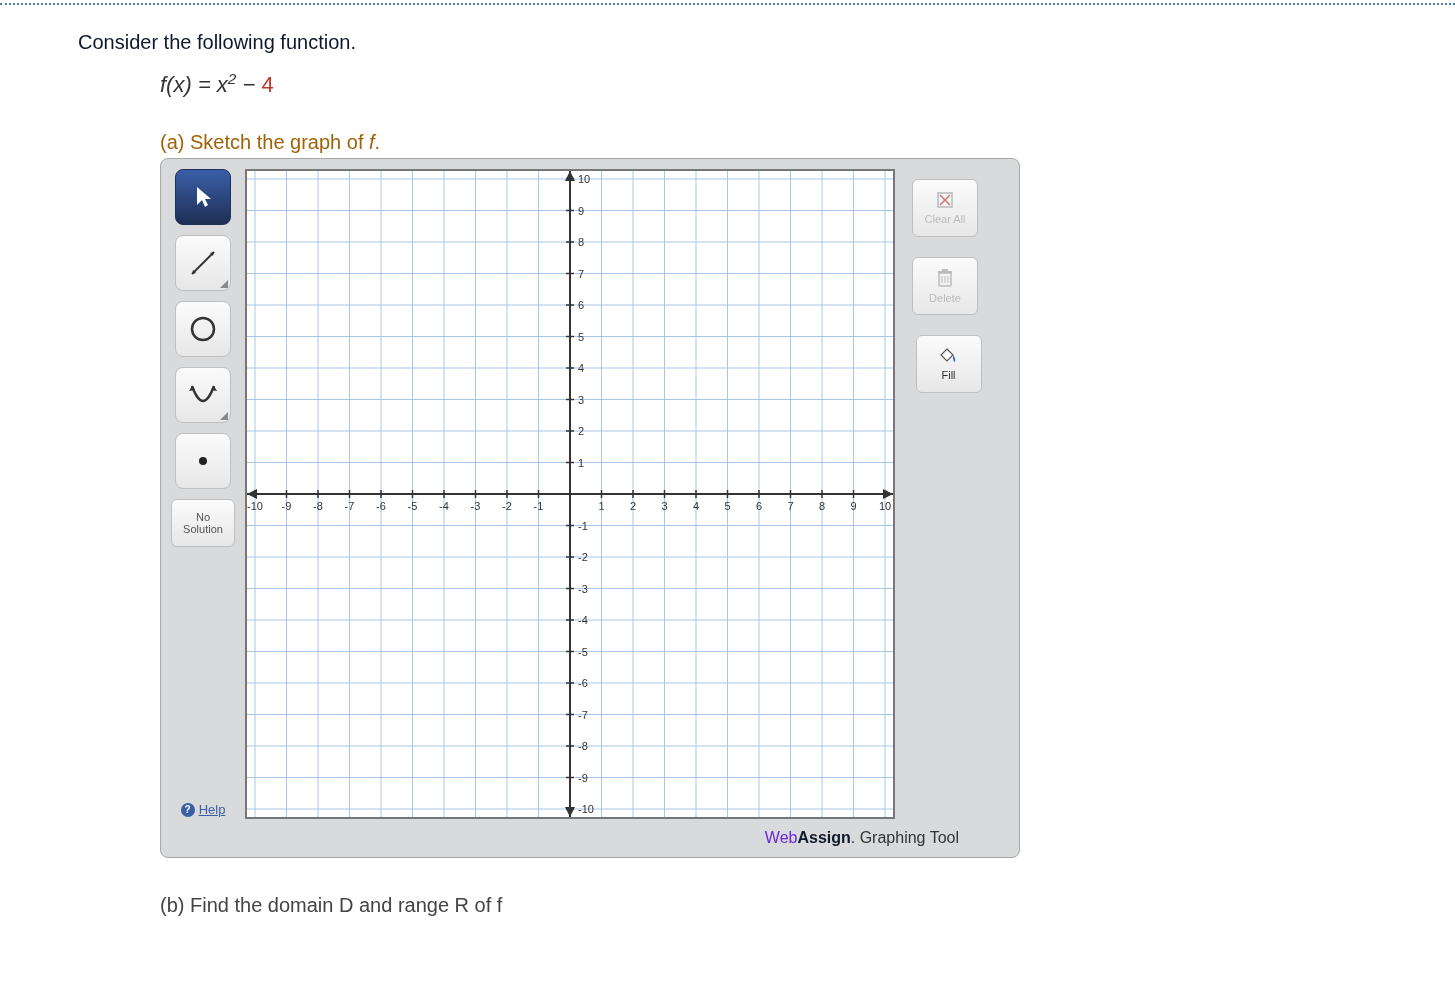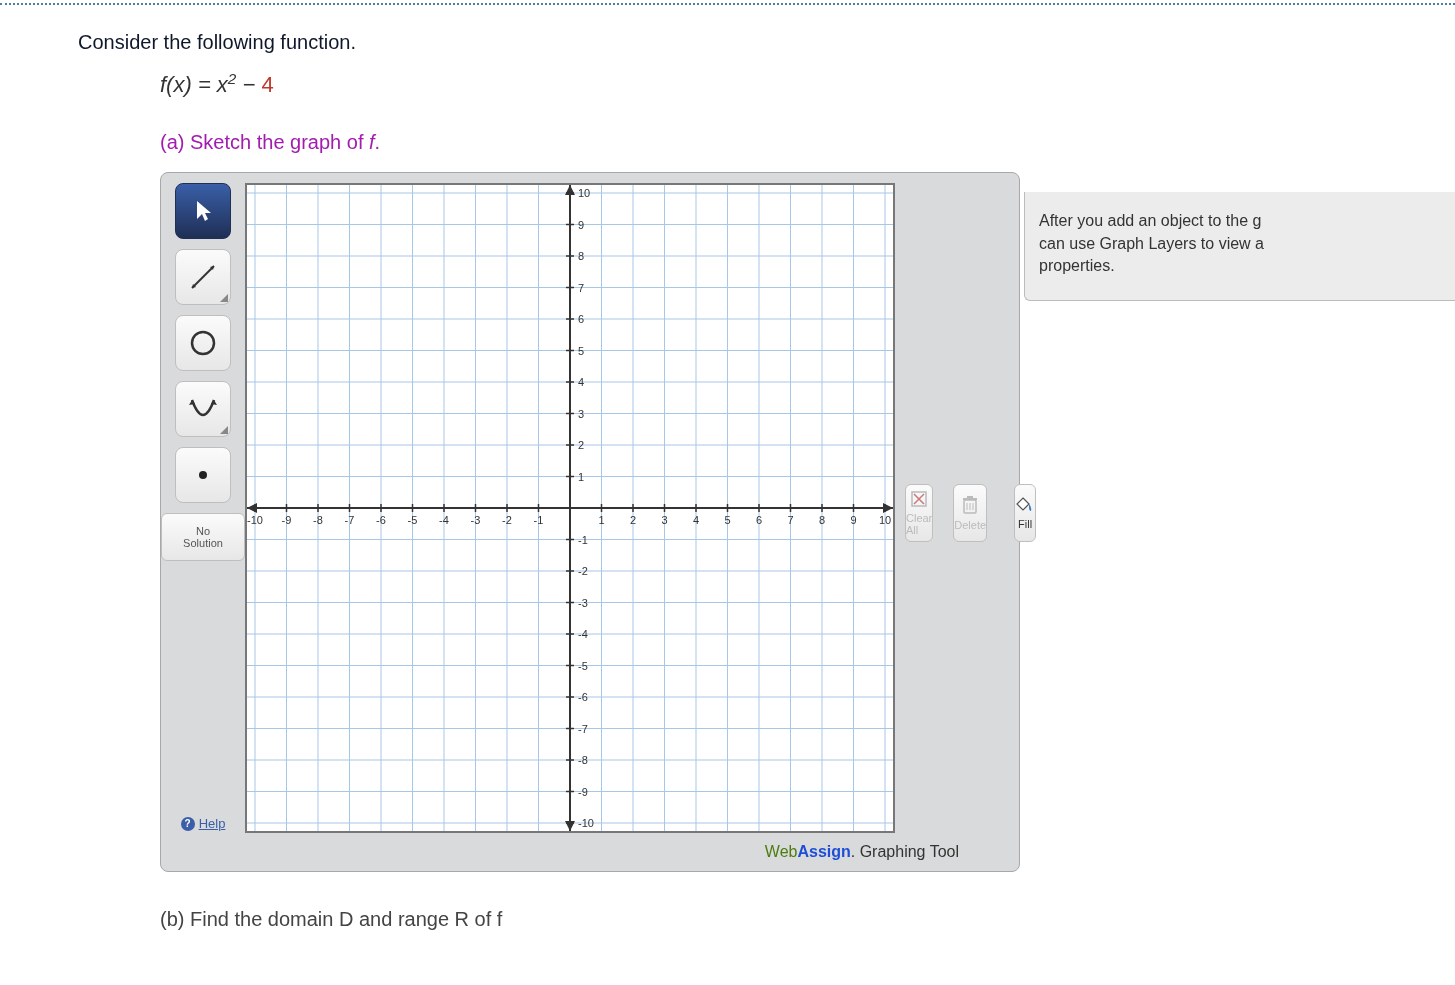--- a/index.html
+++ b/index.html
@@ -24,23 +24,23 @@
   }
   .formula {
     margin: 8px 0 33px 82px;
     font-size: 22px;
     font-style: italic;
     color: #333;
   }
   .formula .minus4 { color: #c0392b; font-style: normal; }
   .formula sup { font-size: 0.7em; }
   .part-a {
-    margin: 10px 0 18px 82px;
+    margin: 10px 0 4px 82px;
     font-size: 20px;
-    color: #a21caf;
+    color: #a16207;
   }
   .part-a i { font-style: italic; }
   .part-b {
     margin: 36px 16px 0 82px;
     font-size: 20px;
     color: #444;
   }
 
   
   .tool-outer {
@@ -81,21 +81,21 @@
     align-items: center;
     justify-content: center;
     cursor: pointer;
     position: relative;
   }
   .tool-btn.selected {
     background: linear-gradient(#3a5fa8,#1f2f55);
     border: 1px solid #1f2f55;
   }
   .nosol-btn {
-    width: 84px;
+    width: 64px;
     height: 48px;
     border-radius: 6px;
     background: linear-gradient(#fbfbfb,#e7e7e7);
     border: 1px solid #bfbfbf;
     font-size: 11px;
     color: #555;
     display: flex;
     flex-direction: column;
     align-items: center;
     justify-content: center;
@@ -125,21 +125,21 @@
     height: 650px;
     border: 2px solid #777;
     background: #fff;
     position: relative;
     overflow: hidden;
   }
 
   .right-buttons {
     width: 80px;
     display: flex;
-    flex-direction: row;
+    flex-direction: column;
     gap: 20px;
     align-items: center;
     padding-top: 10px;
   }
   .rbtn {
     width: 66px;
     height: 58px;
     border-radius: 6px;
     background: linear-gradient(#fbfbfb,#e7e7e7);
     border: 1px solid #bfbfbf;
@@ -149,22 +149,22 @@
   }
   .rbtn.disabled { color:#bbb; }
   .rbtn.enabled { cursor:pointer; color:#333;margin-left:7px; }
   
   .brand {
     text-align: right;
     font-size: 16px;
     color: #333;
     padding: 10px 50px 4px 0;
   }
-  .brand .wa1 { color:#4d7c0f; }
-  .brand .wa2 { color:#1d4ed8; font-weight:bold; }
+  .brand .wa1 { color:#6d28d9; }
+  .brand .wa2 { color:#0f172a; font-weight:bold; }
 
   
   .layers-panel {
     flex: 1;
     margin-top: 20px;
     margin-left: 4px;
   }
   .layers-header {
     background: linear-gradient(#f2f2f2,#d8d8d8);
     border: 1px solid #bcbcbc;
@@ -415,22 +415,17 @@
           </div>
         </div>
       </div>
 
       <div class="brand">
         <span class="wa1">Web</span><span class="wa2">Assign</span><span>. Graphing Tool</span>
       </div>
     </div>
 
     <div class="layers-panel">
-      <div class="layers-body">
-        <div>After you add an object to the g</div>
-        <div>can use Graph Layers to view a</div>
-        <div>properties.</div>
-      </div>
     </div>
   </div>
 
   <div class="part-b">(b) Find the domain D and range R of f</div>
 </div>
 
 </body></html>

